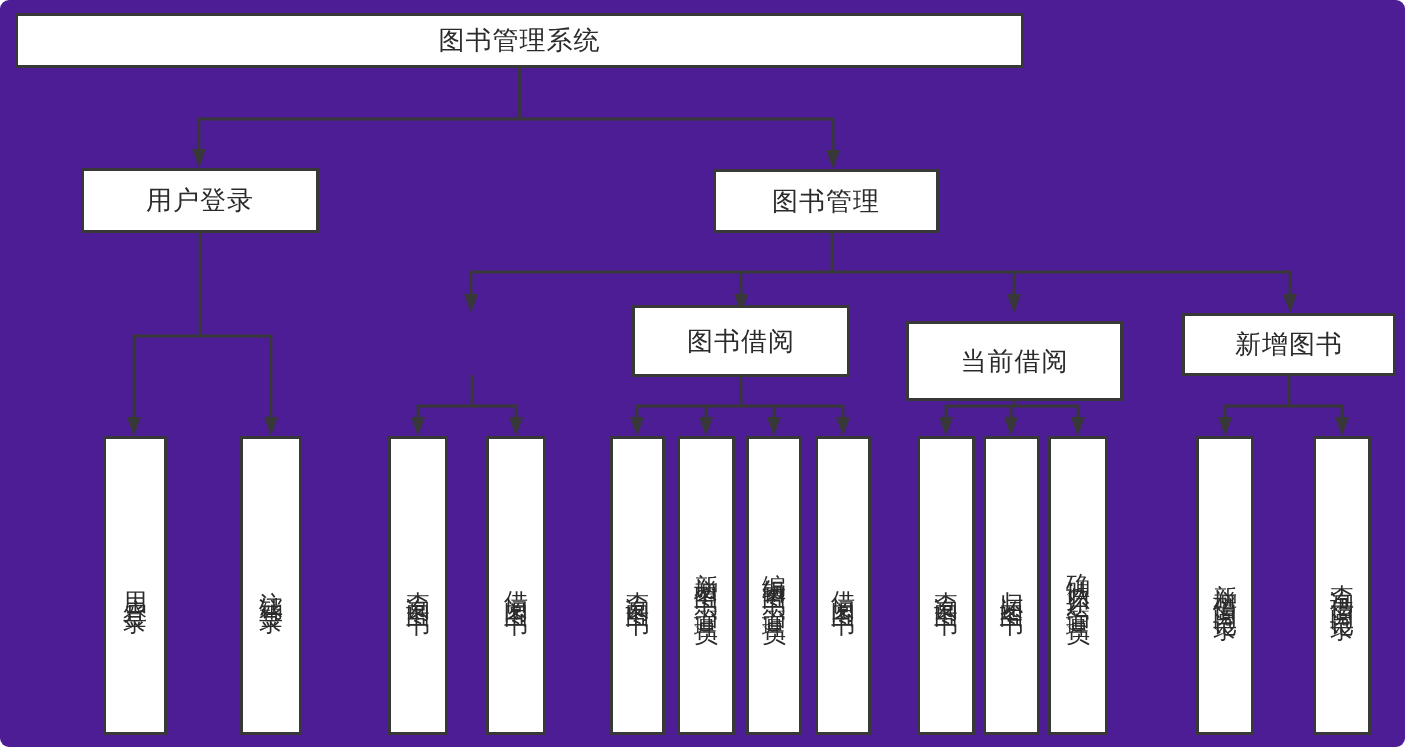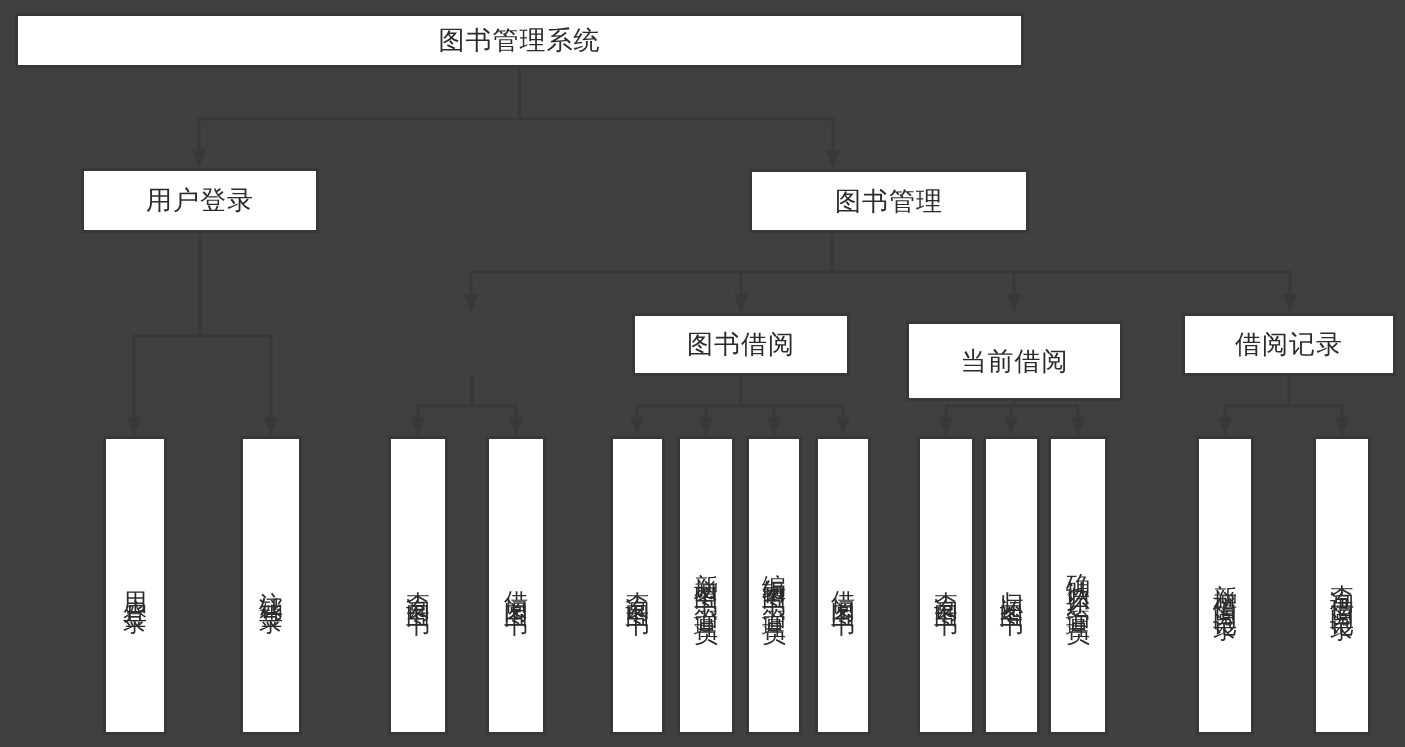--- a/index.html
+++ b/index.html
@@ -1,22 +1,23 @@
 <!DOCTYPE html>
 <html><head>
 <meta charset="utf-8">
 <style>
   html, body { margin: 0; padding: 0; background: #ffffff; }
   .canvas {
     position: relative;
     width: 1405px;
     height: 747px;
-    background: #404040;
+    background: #4c1d95;
     font-family: "Liberation Sans", sans-serif;
     overflow: hidden;
+    border-radius: 9px;
   }
   svg.connectors {
     position: absolute;
     left: 0; top: 0;
     width: 1405px; height: 747px;
     z-index: 1;
   }
   .node {
     position: absolute;
     box-sizing: border-box;
@@ -90,25 +91,25 @@
       <polygon points="1004,417 1018,417 1011,436"></polygon>
       <polygon points="1071,417 1085,417 1078,436"></polygon>
       <polygon points="1218,417 1232,417 1225,436"></polygon>
       <polygon points="1335,417 1349,417 1342,436"></polygon>
     </g>
   </svg>
 
   <div class="node h" style="left:15px; top:13px; width:1009px; height:55px;">图书管理系统</div>
 
   <div class="node h" style="left:81px; top:168px; width:238px; height:65px;">用户登录</div>
-  <div class="node h" style="left:713px; top:169px; width:280px; height:64px;margin-left:36px;">图书管理</div>
+  <div class="node h" style="left:713px; top:169px; width:226px; height:64px;">图书管理</div>
 
-  <div class="node h" style="left:632px; top:313px; width:218px; height:63px;">图书借阅</div>
+  <div class="node h" style="left:632px; top:305px; width:218px; height:72px;">图书借阅</div>
   <div class="node h" style="left:906px; top:321px; width:217px; height:80px;">当前借阅</div>
-  <div class="node h" style="left:1182px; top:313px; width:214px; height:63px;">借阅记录</div>
+  <div class="node h" style="left:1182px; top:313px; width:214px; height:63px;">新增图书</div>
 
   <div class="node v" style="left:103px; top:436px; width:64px; height:299px;">
     <span>用户登录</span>
   </div>
   <div class="node v" style="left:240px; top:436px; width:62px; height:299px;">
     <span>注销登录</span>
   </div>
 
   <div class="node v" style="left:388px; top:436px; width:60px; height:299px;">
     <span>查询图书</span>

